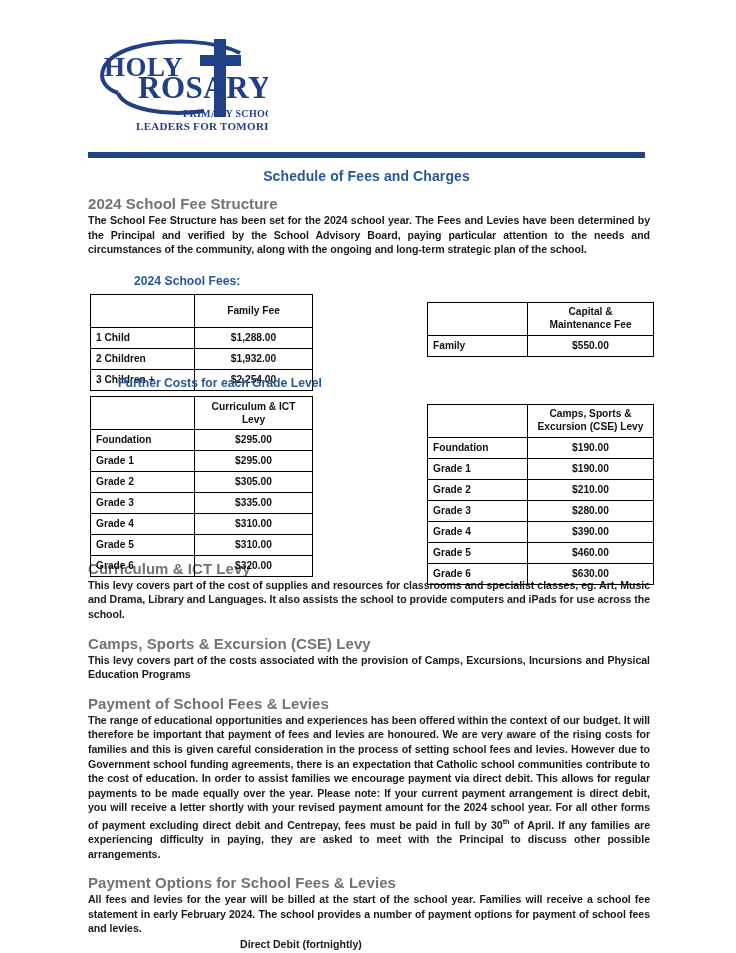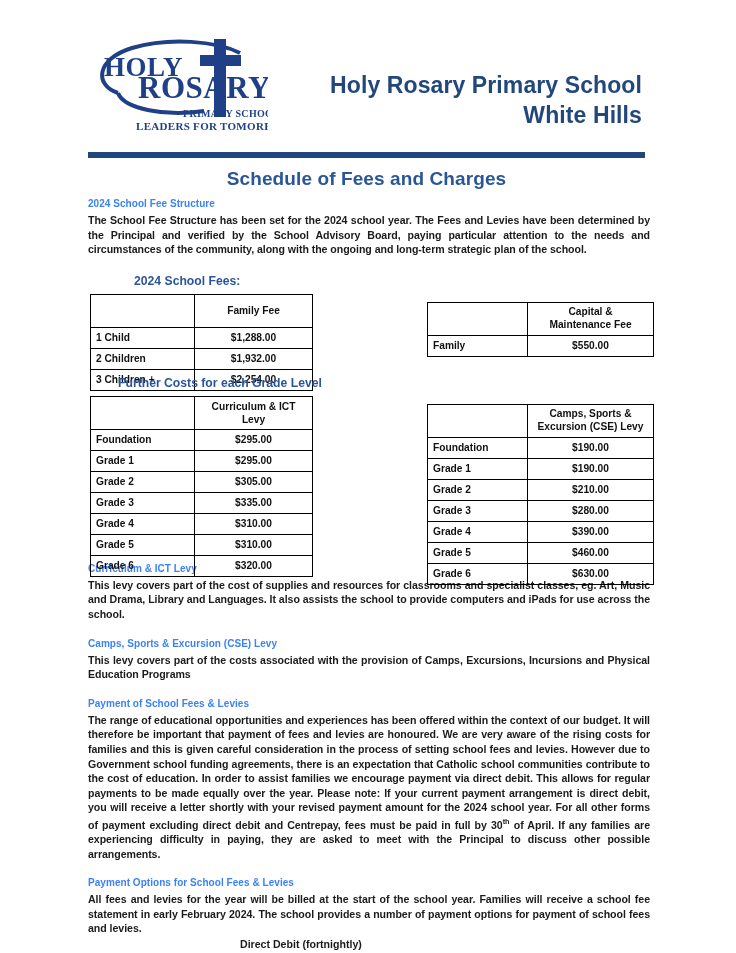--- a/index.html
+++ b/index.html
@@ -70,38 +70,38 @@
   }
 
   
   .doc-title {
     position: absolute;
     left: 88px;
     top: 168px;
     width: 557px;
     text-align: center;
     font-weight: bold;
-    font-size: 19px;
+    font-size: 14px;
     color: #2a5699;
     letter-spacing: 0.1px;
   }
 
   
   .content {
     position: absolute;
     left: 88px;
     top: 196px;
     width: 562px;
   }
 
   h2.sec {
     margin: 0 0 1px 0;
-    font-size: 10px;
-    font-weight: bold;
-    color: #3b82f6;
+    font-size: 15px;
+    font-weight: bold;
+    color: #737373;
     letter-spacing: 0.05px;
     line-height: 16px;
   }
 
   p.body {
     margin: 0;
     font-size: 10.6px;
     line-height: 14.6px;
     color: #1b1b1b;
     text-align: justify;
@@ -207,24 +207,20 @@
 
         <text x="16" y="45" font-family="'Liberation Serif', serif" font-size="27" font-weight="bold" fill="#1f3f87" font-variant="small-caps" letter-spacing="0.5">HOLY</text>
 
         <text x="50" y="67" font-family="'Liberation Serif', serif" font-size="31" font-weight="bold" fill="#1f3f87" font-variant="small-caps" letter-spacing="0.5">ROSARY</text>
 
         <text x="95" y="86" font-family="'Liberation Serif', serif" font-size="10" font-weight="bold" fill="#1f3f87" font-variant="small-caps" letter-spacing="0.3">PRIMARY SCHOOL</text>
         <text x="48" y="99" font-family="'Liberation Serif', serif" font-size="11" font-weight="bold" fill="#1f3f87" font-variant="small-caps" letter-spacing="0.3">LEADERS FOR TOMORROW</text>
       </svg>
     </div>
 
-    <div class="school-title">
-      <div class="line1">Holy Rosary Primary School</div>
-      <div class="line2">White Hills</div>
-    </div>
   </div>
 
   <div class="divider"></div>
 
   <div class="doc-title">Schedule of Fees and Charges</div>
 
   <div class="content">
 
     <h2 class="sec">2024 School Fee Structure</h2>
     <p class="body">The School Fee Structure has been set for the 2024 school year.  The Fees and Levies have been determined by the Principal and verified by the School Advisory Board, paying particular attention to the needs and circumstances of the community, along with the ongoing and long-term strategic plan of the school.</p>

